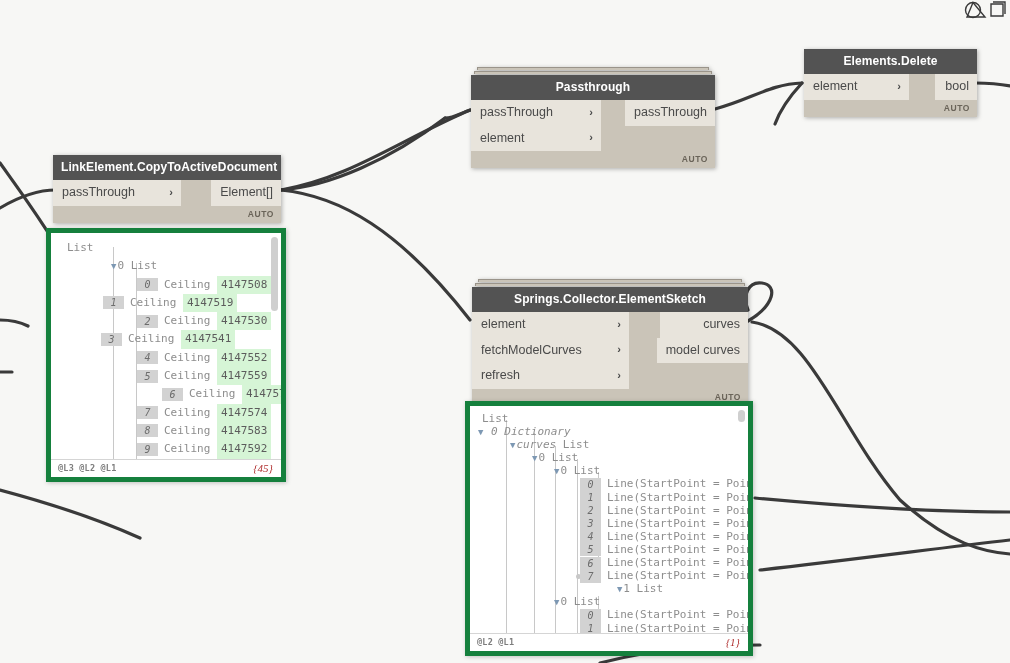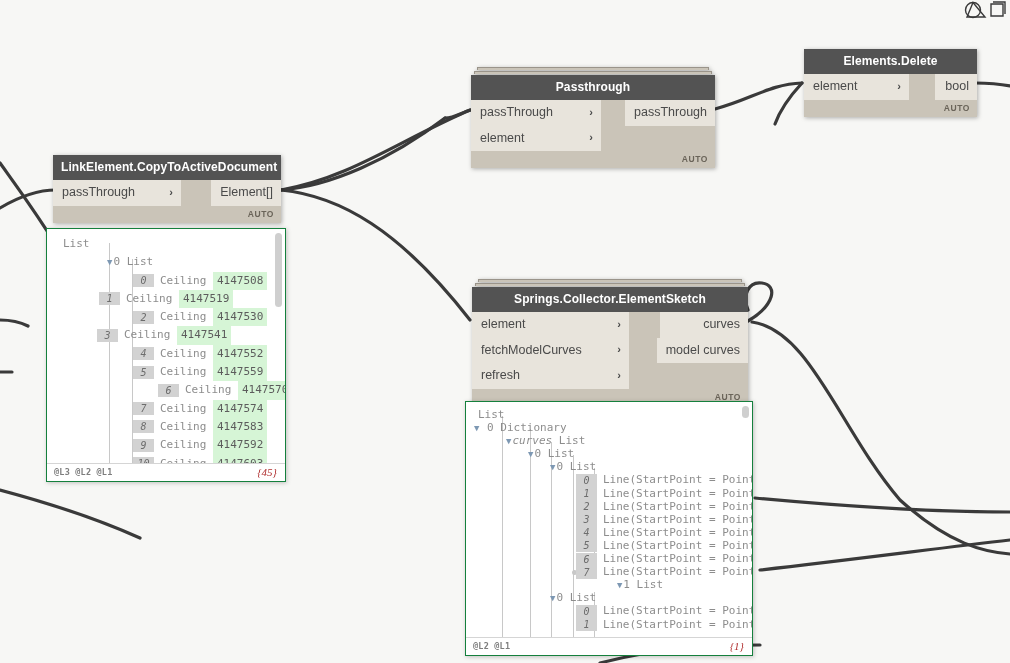--- a/index.html
+++ b/index.html
@@ -104,21 +104,21 @@
     font-weight: bold;
     color: #6a6459;
     letter-spacing: 0.6px;
     padding: 3px 7px 4px 0;
   }
 
   
   .preview {
     position: absolute;
     background: #ffffff;
-    border: 1px solid #15803d;
+    border: 5px solid #15803d;
     box-sizing: border-box;
     filter: drop-shadow(1px 1px 2px rgba(0,0,0,0.22));
     display: flex;
     flex-direction: column;
     overflow: hidden;
   }
   .preview-scroll {
     flex: 1 1 auto;
     position: relative;
     overflow: hidden;
@@ -446,21 +446,21 @@
       <div class="vline" style="left:85px; top:40px; bottom:0;"></div>
       <div class="vline" style="left:107px; top:53px; bottom:0;"></div>
       <div class="vline" style="left:128px; top:66px; height:106px;"></div>
       <div class="dot" style="left:106px; top:168px;"></div>
       <div class="dot" style="left:126px; top:168px;"></div>
       <div class="vline" style="left:128px; top:190px; bottom:0;"></div>
 
       <div class="trow tight" style="padding-left:12px;">
         <span class="kw">List</span>
       </div>
-      <div class="trow tight" style="">
+      <div class="trow tight" style="font-style:italic;">
         <span class="caret">▼</span>
         <span class="kw">0</span>
         <span class="kw">Dictionary</span>
       </div>
       <div class="trow tight" style="padding-left:40px;">
         <span class="caret">▼</span><span class="key">curves</span>
         <span class="kw">List</span>
       </div>
       <div class="trow tight" style="padding-left:62px;">
         <span class="caret">▼</span><span class="kw">0</span>

